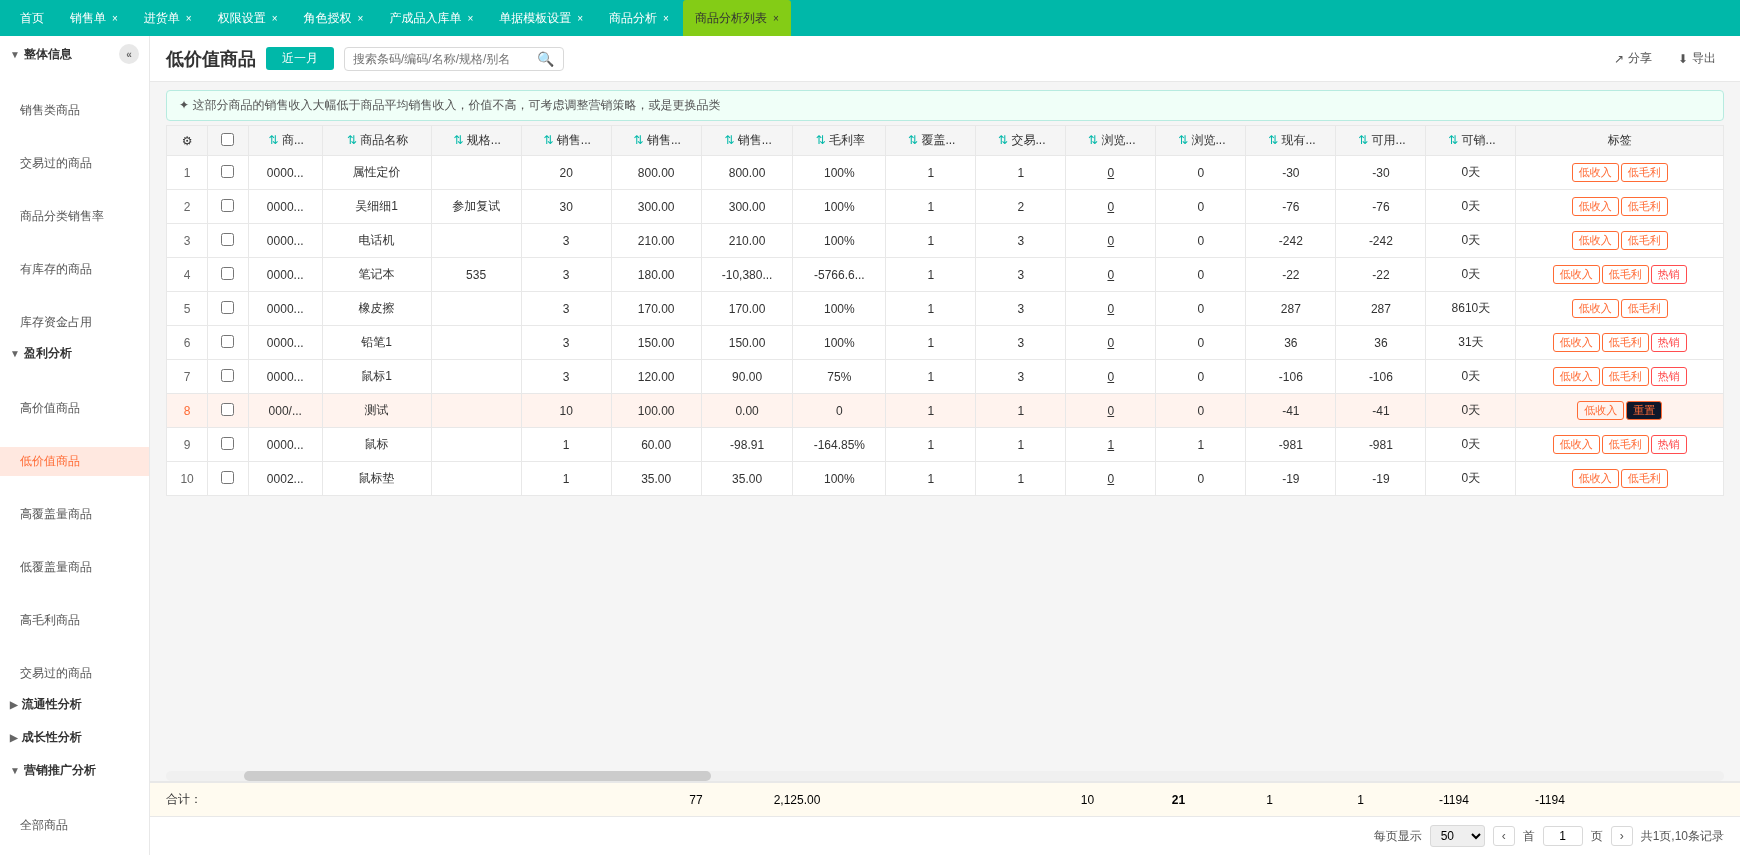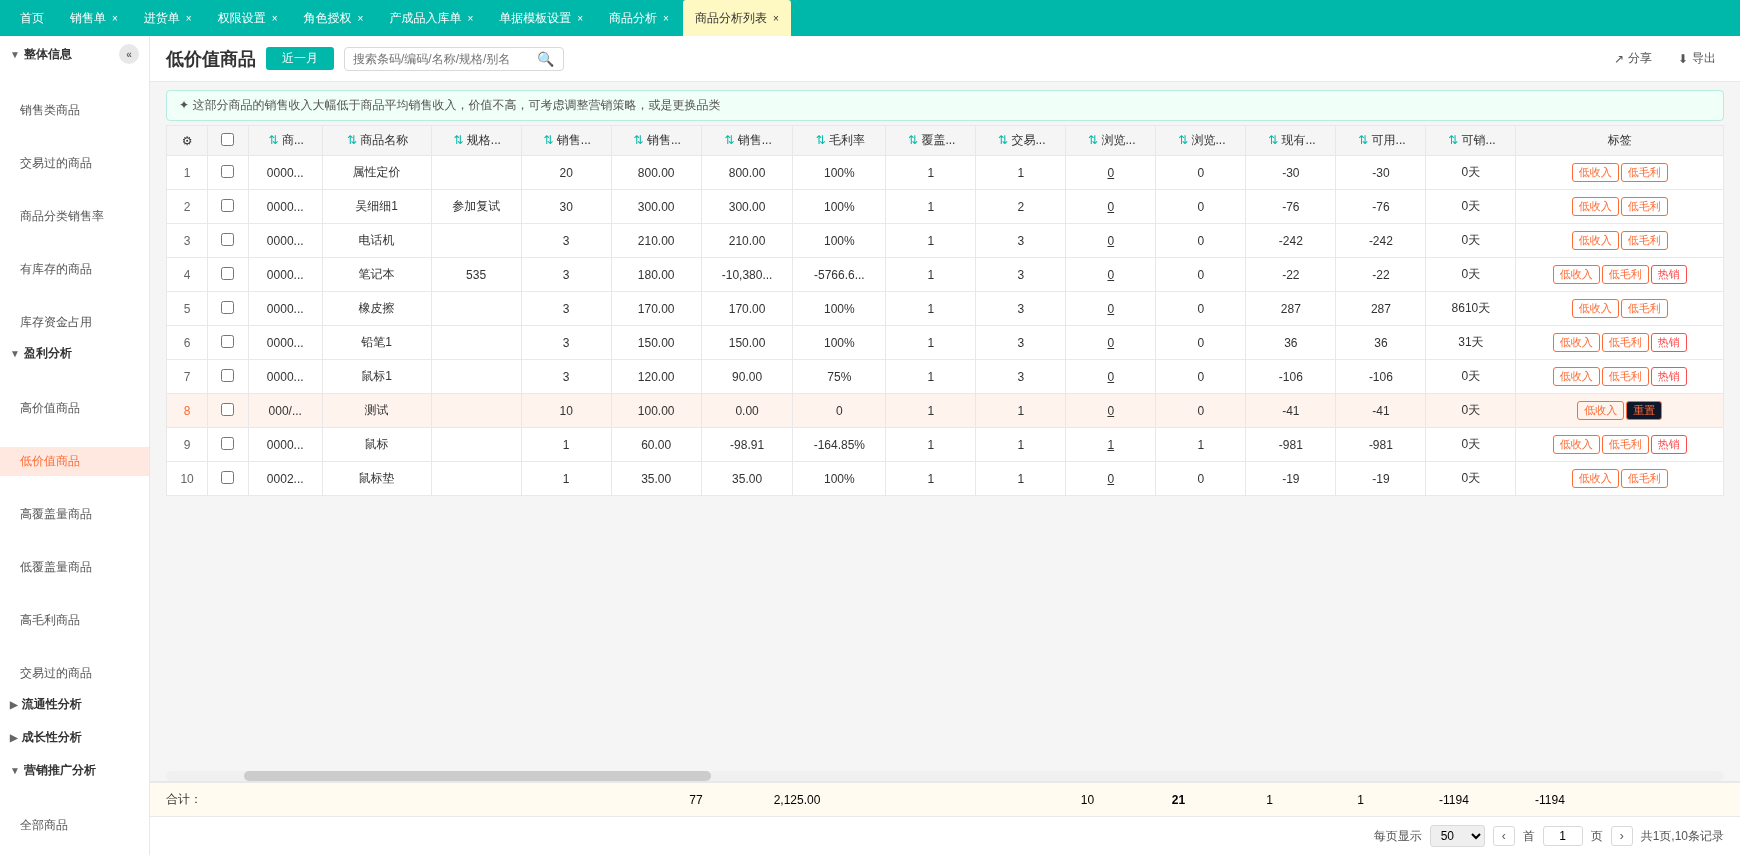--- a/index.html
+++ b/index.html
@@ -18,21 +18,21 @@
       color: #fff;
       padding: 4px 12px;
       cursor: pointer;
       border-radius: 3px 3px 0 0;
       white-space: nowrap;
       display: flex;
       align-items: center;
       gap: 4px;
       height: 36px;
     }
-    .nav-item.active { background: #fef9c3; color: #333; }
+    .nav-item.active { background: #84cc16; color: #333; }
     .nav-item .close-x { font-size: 10px; color: inherit; margin-left: 2px; }
 
     
     .main-layout {
       display: flex;
       height: calc(855px - 36px);
     }
 
     
     .sidebar {

